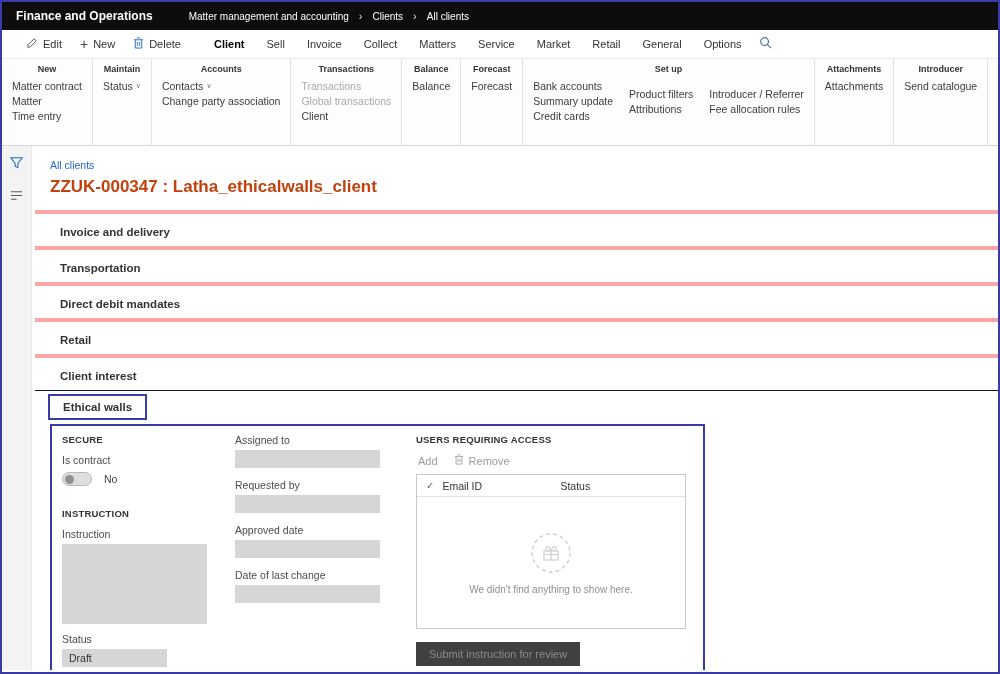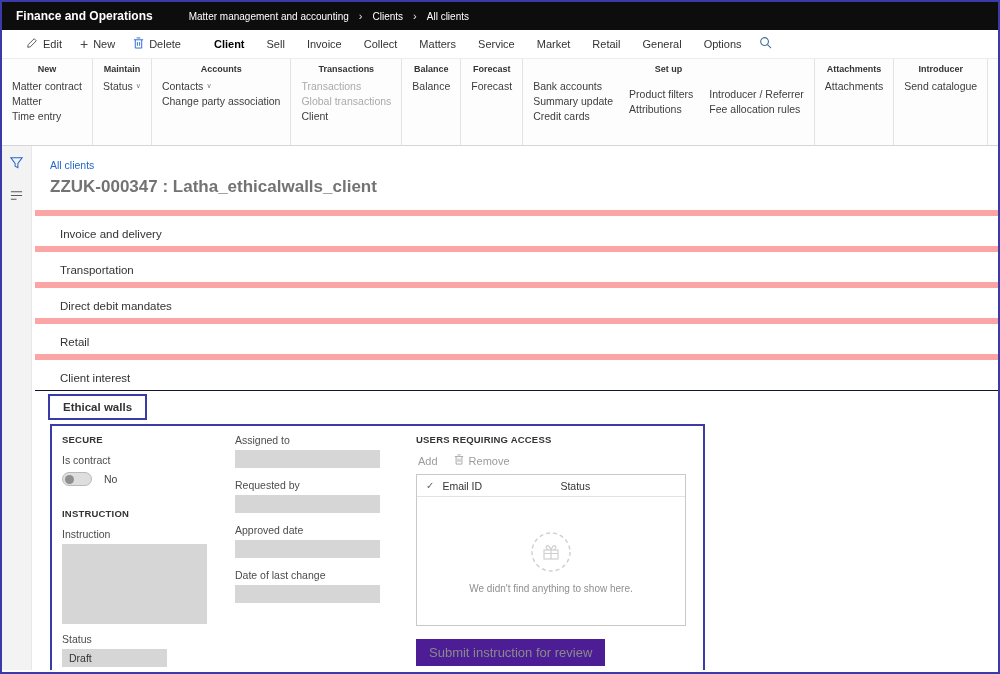--- a/index.html
+++ b/index.html
@@ -38,22 +38,22 @@
   .ritem{font-size:10.5px;color:#3d3d3d;white-space:nowrap;cursor:pointer;display:flex;align-items:center;gap:3px;}
   .ritem.disabled{color:#aaa;cursor:default;}
   .chev{font-size:7px;color:#777;}
   
   .workspace{height:524px;display:flex;background:#fff;}
   .sidebar{width:30px;background:#f3f3f3;border-right:1px solid #e8e8e8;display:flex;flex-direction:column;align-items:center;padding-top:9px;gap:15px;}
   .sbtn{cursor:pointer;display:flex;}
   .main{flex:1;padding-left:3px;overflow:hidden;}
   .page-head{padding:9px 0 4px 15px;}
   .back-link{font-size:10.5px;color:var(--link);cursor:pointer;text-decoration:none;display:inline-block;}
-  .page-title{font-size:17px;font-weight:bold;color:#737373;margin:4px 0 0 0;}
-  .fasttab{border-top:6px solid #fca5a5;height:36px;line-height:36px;font-weight:normal;font-size:11.5px;color:#333;padding-left:25px;cursor:pointer;margin-top:0;}
+  .page-title{font-size:17px;font-weight:bold;color:#c2410c;margin:4px 0 0 0;}
+  .fasttab{border-top:4px solid #fca5a5;height:36px;line-height:36px;font-weight:bold;font-size:11.5px;color:#333;padding-left:25px;cursor:pointer;margin-top:0;}
   .fasttab-list{margin-top:9px;}
   .ew-header-row{border-top:1px solid #0f172a;height:32px;display:flex;align-items:center;padding-left:13px;}
   .ew-header-box{border:2px solid var(--annotation);padding:5px 13px;font-weight:bold;font-size:11.5px;color:#333;cursor:pointer;background:#fff;}
   
   .ew-panel{margin:2px 0 0 15px;width:655px;height:250px;border:2px solid var(--annotation);padding:8px 10px 6px 10px;display:flex;background:#fff;}
   .col1{width:147px;}
   .col2{width:147px;margin-left:26px;}
   .col3{width:275px;margin-left:34px;display:flex;flex-direction:column;}
   .gtitle{font-size:9.5px;font-weight:bold;color:#333;letter-spacing:.2px;}
   .flabel{font-size:10.5px;color:#4c4c4c;margin-top:9px;}
@@ -69,21 +69,21 @@
   .field .flabel{margin-top:0;margin-bottom:4px;}
   .field .ginput{width:145px;}
   .grid-toolbar{display:flex;align-items:center;gap:16px;margin:9px 0 7px 2px;}
   .tbtn{font-size:11px;color:#9b9b9b;cursor:pointer;display:flex;align-items:center;gap:5px;}
   .ugrid{width:270px;height:158px;border:1px solid #c8c8c8;display:flex;flex-direction:column;}
   .ugrid-head{height:22px;display:flex;align-items:center;border-bottom:1px solid #e2e2e2;font-size:10.5px;color:#333;}
   .chk{color:#666;font-size:10px;padding:0 8px 0 9px;cursor:pointer;}
   .colh-email{width:118px;}
   .ugrid-empty{flex:1;display:flex;flex-direction:column;align-items:center;justify-content:center;gap:8px;}
   .empty-text{font-size:10px;color:#8f8f8f;}
-  .submit-btn{margin-top:13px;align-self:flex-start;background:#4c1d95;border:none;color:#8a8a8a;font-size:13px;font-family:"Liberation Sans",sans-serif;padding:6px 13px;cursor:pointer;}
+  .submit-btn{margin-top:13px;align-self:flex-start;background:#404040;border:none;color:#8a8a8a;font-size:11px;font-family:"Liberation Sans",sans-serif;padding:6px 13px;cursor:pointer;}
 </style>
 </head>
 <body>
 
 <div class="page">
 
   <div class="topbar">
     <div class="app-title">Finance and Operations</div>
     <div class="breadcrumb">
         <span class="bc-item">Matter management and accounting</span>

